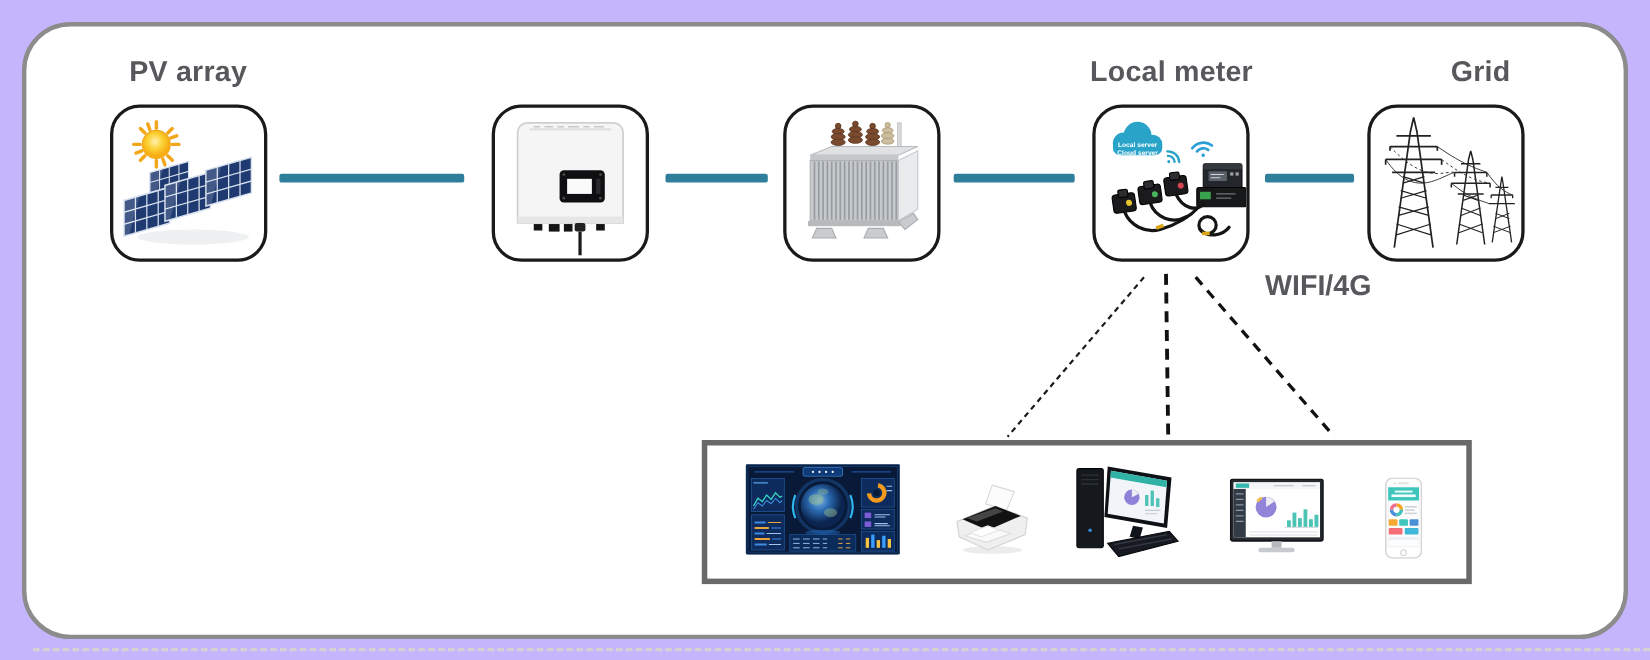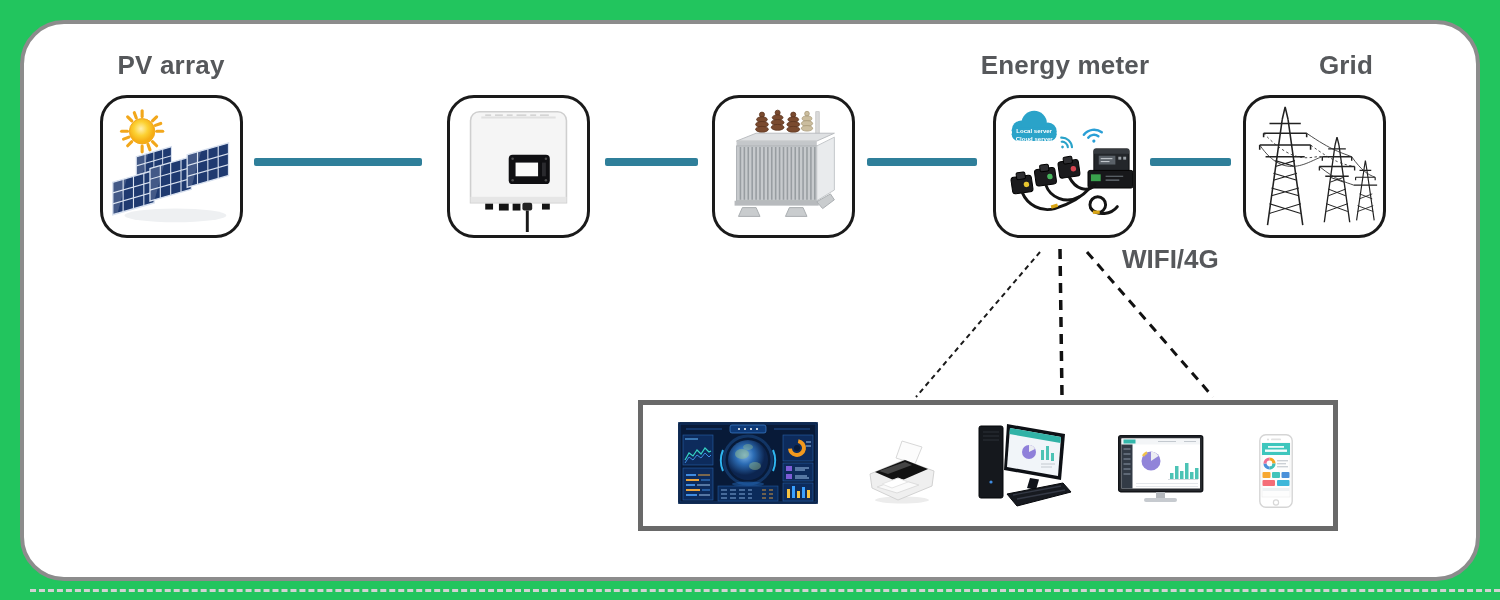--- a/index.html
+++ b/index.html
@@ -1,44 +1,44 @@
 <!DOCTYPE html>
 <html><head>
 <meta charset="utf-8">
 <title>Diagram</title>
 <style>
   html,body{margin:0;padding:0;background:#fff;}
-  .canvas{position:relative;width:1500px;height:600px;background:#22c55e;overflow:hidden;
+  .canvas{position:relative;width:1500px;height:600px;background:#c4b5fd;overflow:hidden;
           font-family:"Liberation Sans",sans-serif;}
   .outer{position:absolute;left:20px;top:20px;width:1460px;height:561px;
          border:4px solid #8c8c8c;border-radius:44px;box-sizing:border-box;background:#fff;}
   .node-label{position:absolute;top:50px;width:220px;text-align:center;
               font-weight:700;font-size:26px;color:#56585b;letter-spacing:.2px;white-space:nowrap;}
   .node-box{position:absolute;top:95px;width:143px;height:143px;background:#fff;
             border:3px solid #1a1a1a;border-radius:27px;box-sizing:border-box;
             display:flex;align-items:center;justify-content:center;overflow:hidden;}
   .node-box svg{display:block;}
   .conn{position:absolute;top:158px;height:8px;background:#2f7f9a;border-radius:2px;}
   .links{position:absolute;left:0;top:0;pointer-events:none;}
-  .wifi-label{position:absolute;left:1122px;top:244px;font-weight:700;font-size:26px;color:#56585b;}
+  .wifi-label{position:absolute;left:1150px;top:244px;font-weight:700;font-size:26px;color:#56585b;}
   .panel{position:absolute;left:638px;top:400px;width:700px;height:131px;
          border:5px solid #696969;box-sizing:border-box;background:#fff;}
   .dev{position:absolute;}
   .bottom-dash{position:absolute;left:30px;top:589px;width:1470px;height:0;
                border-top:3px dashed #d2d2d2;}
 </style>
 </head>
 <body>
 
 <div class="canvas">
 
   <div class="outer"></div>
 
   <div class="node-label" style="left:61px">PV array</div>
-  <div class="node-label" style="left:955px">Energy meter</div>
+  <div class="node-label" style="left:955px">Local meter</div>
   <div class="node-label" style="left:1236px">Grid</div>
 
   <div class="node-box" style="left:100px">
     <svg width="137" height="137" viewBox="0 0 140 140">
       <defs>
         <radialGradient id="sunG" cx="45%" cy="40%">
             <stop offset="0%" stop-color="#fff0b0"></stop>
             <stop offset="55%" stop-color="#fcd133"></stop>
             <stop offset="100%" stop-color="#f6ae14"></stop>
           </radialGradient>

